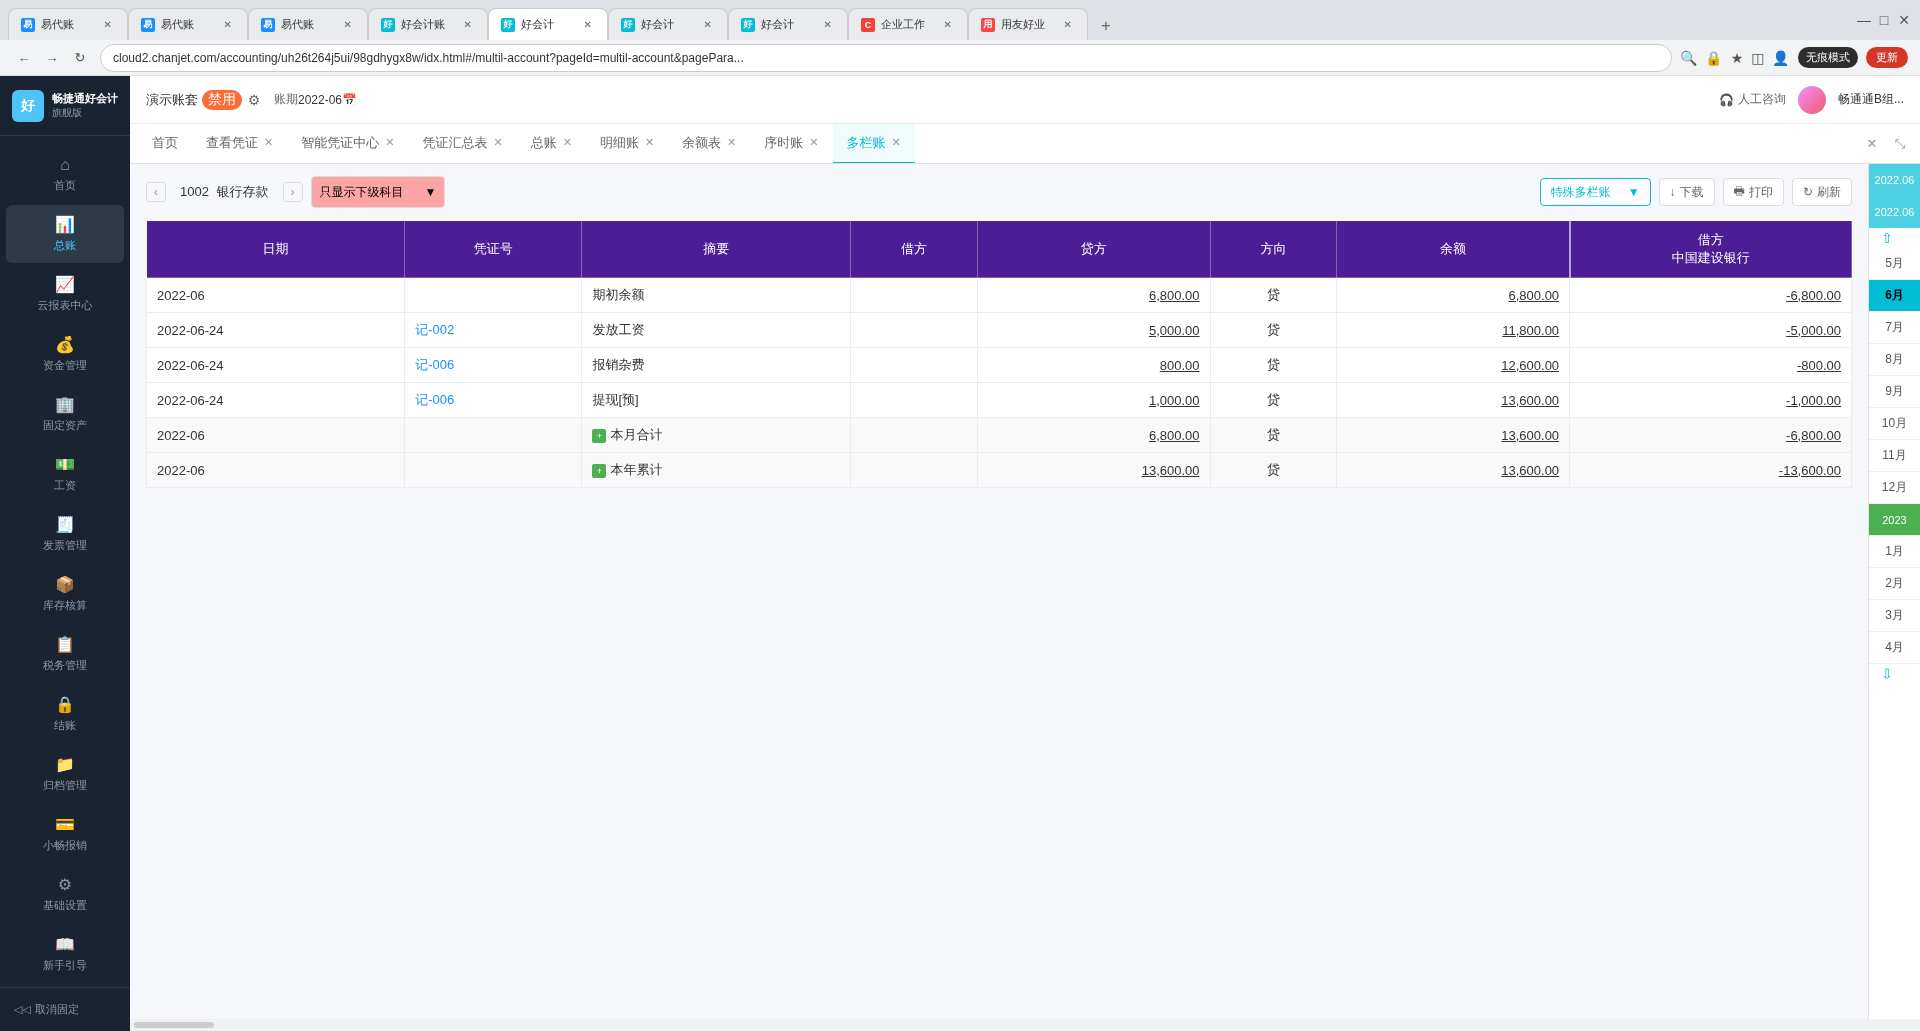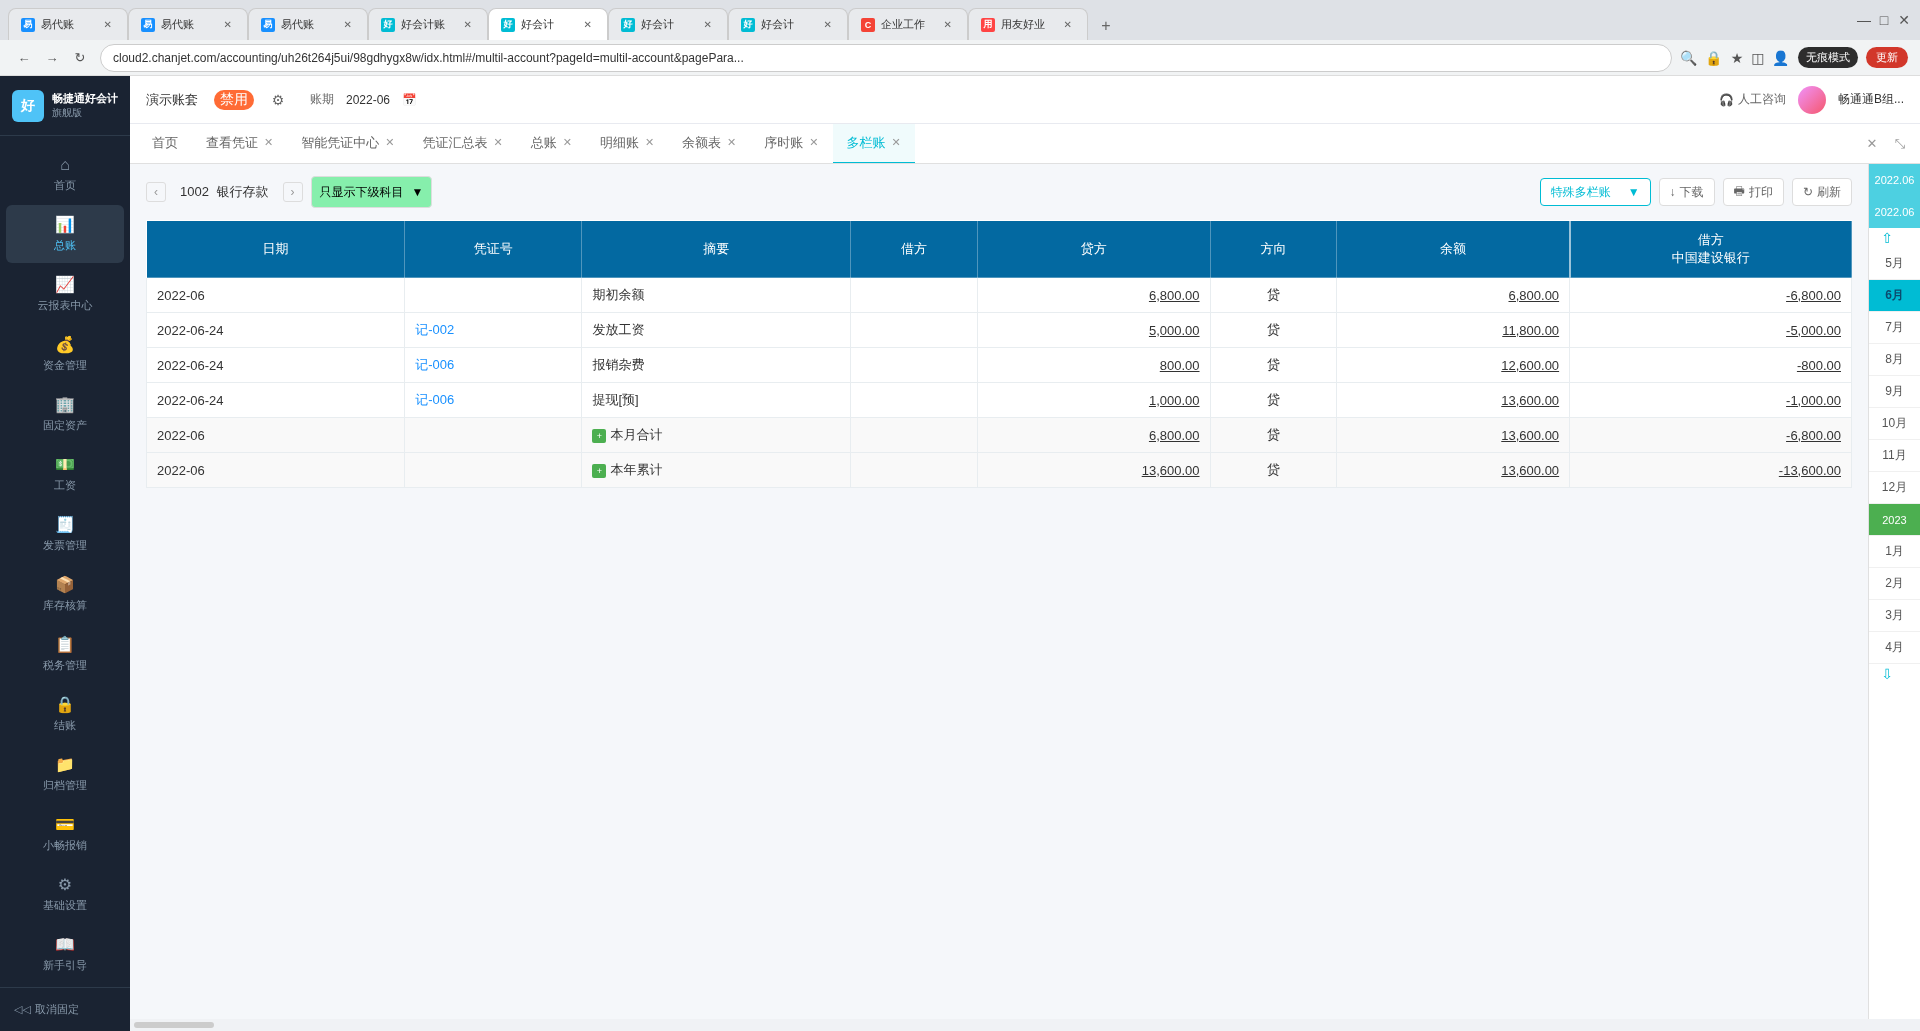--- a/index.html
+++ b/index.html
@@ -39,21 +39,21 @@
     .sidebar-item { display: flex; flex-direction: column; align-items: center; padding: 10px 8px; cursor: pointer; color: #8899aa; font-size: 11px; gap: 4px; border-radius: 6px; margin: 2px 6px; }
     .sidebar-item.active { background: #2d3a4a; color: #4fc3f7; }
     .sidebar-item .nav-icon { font-size: 16px; }
     .sidebar-bottom { padding: 8px; border-top: 1px solid #2d3a4a; }
     .unpin-btn { display: flex; align-items: center; gap: 4px; color: #8899aa; font-size: 11px; padding: 6px; cursor: pointer; }
 
     
     .main-content { flex: 1; display: flex; flex-direction: column; background: #f5f7fa; overflow: hidden; }
 
     
-    .app-header { height: 48px; background: #fff; display: flex; align-items: center; padding: 0 16px; gap: 12px; border-bottom: 1px solid #e8eaf0; }
+    .app-header { height: 48px; background: #fff; display: flex; align-items: center; padding: 0 16px; border-bottom: 1px solid #e8eaf0; }
     .account-name { font-size: 13px; color: #333; font-weight: 500; }
     .account-badge { background: #ff6b35; color: #fff; padding: 1px 6px; border-radius: 10px; font-size: 14px; margin-left: 4px; }
     .period-label { font-size: 12px; color: #666; margin-left: 8px; }
     .period-value { font-size: 12px; color: #333; }
     .header-right { margin-left: auto; display: flex; align-items: center; gap: 12px; }
     .help-btn { display: flex; align-items: center; gap: 4px; font-size: 12px; color: #666; cursor: pointer; }
     .user-avatar { width: 28px; height: 28px; border-radius: 50%; background: linear-gradient(135deg, #f093fb, #f5576c); display: flex; align-items: center; justify-content: center; color: #fff; font-size: 11px; }
 
     
     .tab-nav { height: 40px; background: #fff; display: flex; align-items: center; border-bottom: 1px solid #e0e0e0; padding-left: 8px; overflow-x: auto; }
@@ -65,39 +65,39 @@
 
     
     .page-content { flex: 1; display: flex; overflow: hidden; position: relative; }
     .ledger-area { flex: 1; padding: 12px 16px; overflow: auto; }
 
     
     .ledger-toolbar { display: flex; align-items: center; gap: 8px; margin-bottom: 12px; }
     .account-nav { display: flex; align-items: center; gap: 6px; }
     .nav-arrow { width: 20px; height: 20px; display: flex; align-items: center; justify-content: center; cursor: pointer; color: #999; border: 1px solid #ddd; border-radius: 3px; font-size: 12px; }
     .account-code { font-size: 13px; color: #333; font-weight: 500; padding: 4px 8px; }
-    .filter-select { height: 32px; border: 1px solid #ddd; border-radius: 4px; padding: 0 8px; font-size: 12px; display: flex; align-items: center; gap: 8px; cursor: pointer; background: #86efac; }
+    .filter-select { height: 32px; border: 1px solid #ddd; border-radius: 4px; padding: 0 8px; font-size: 12px; display: flex; align-items: center; gap: 21px; cursor: pointer; background: #fca5a5; }
     .toolbar-right { margin-left: auto; display: flex; gap: 8px; align-items: center; }
     .special-btn { height: 28px; border: 1px solid #00bcd4; border-radius: 4px; padding: 0 10px; color: #00bcd4; font-size: 12px; cursor: pointer; display: flex; align-items: center; gap: 17px; background: #fff; }
     .action-btn { height: 28px; border: 1px solid #ddd; border-radius: 4px; padding: 0 10px; color: #666; font-size: 12px; cursor: pointer; display: flex; align-items: center; gap: 4px; background: #fff; }
 
     
     .ledger-table { width: 100%; border-collapse: collapse; background: #fff; }
-    .ledger-table thead tr { background: #0369a1; color: #fff; }
+    .ledger-table thead tr { background: #4c1d95; color: #fff; }
     .ledger-table thead th { padding: 10px 8px; text-align: center; font-size: 13px; font-weight: normal; border: 1px solid rgba(255,255,255,0.3); }
     .ledger-table tbody tr { border-bottom: 1px solid #e8edf0; }
     .ledger-table tbody td { padding: 8px 10px; font-size: 13px; color: #333; border: 1px solid #e8edf0; }
     .td-right { text-align: right; text-decoration: underline; }
     .td-center { text-align: center; }
     .voucher-link { color: #1890ff; cursor: pointer; text-decoration: none; }
     .summary-row { background: #f9f9f9; }
     .summary-icon { display: inline-block; width: 14px; height: 14px; background: #4caf50; border-radius: 2px; margin-right: 4px; vertical-align: middle; font-size: 9px; color: #fff; text-align: center; line-height: 14px; }
     .direction-tag { color: #666; }
     .month-item { height: 32px; display: flex; align-items: center; justify-content: center; font-size: 12px; color: #555; cursor: pointer; border-bottom: 1px solid #f0f0f0; }
-    .month-item.active { background: #00bcd4; color: #0c4a6e; font-weight: bold; }
+    .month-item.active { background: #00bcd4; color: #000000; font-weight: bold; }
     .month-item.year-marker { background: #4caf50; color: #fff; font-size: 11px; }
     .month-arrow { width: 36px; height: 20px; display: flex; align-items: center; justify-content: center; cursor: pointer; color: #00bcd4; font-size: 14px; }
 
     
     .scroll-area { height: 12px; background: #f0f2f5; display: flex; align-items: center; padding: 0 4px; }
 
     
     .favicon-blue { background: #1890ff; }
 
     .gear-icon-btn { width: 24px; height: 24px; display: flex; align-items: center; justify-content: center; cursor: pointer; color: #666; font-size: 14px; }

